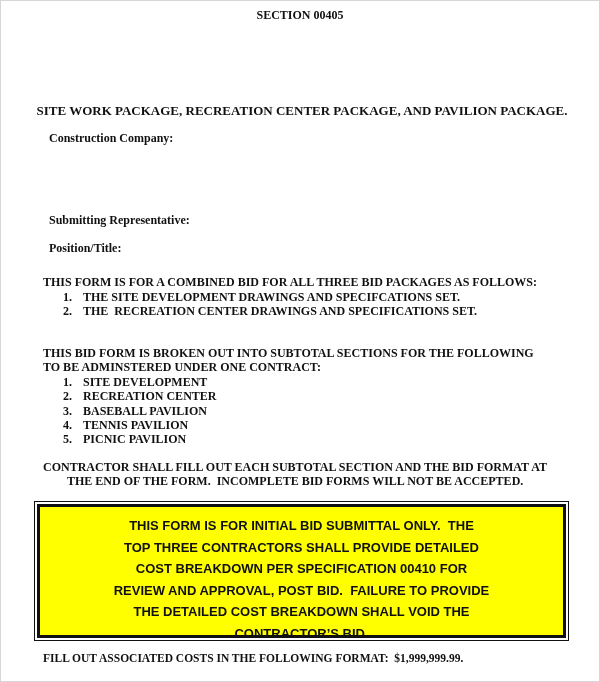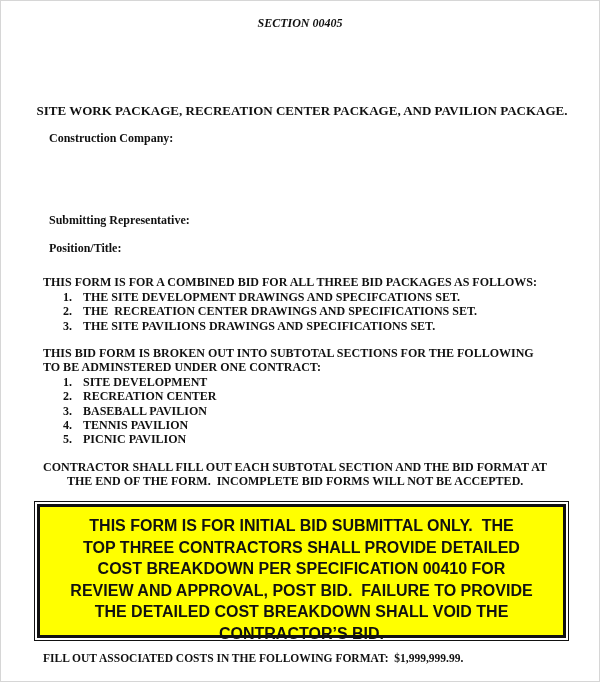--- a/index.html
+++ b/index.html
@@ -60,48 +60,47 @@
     }
     .notice-inner {
       width: 100%;
       height: 100%;
       box-sizing: border-box;
       border: 3px solid #111111;
       background: #ffff00;
       text-align: center;
       font-family: "Liberation Sans", "DejaVu Sans", sans-serif;
       font-weight: bold;
-      font-size: 16px;
+      font-size: 13px;
       line-height: 21.5px;
       padding-top: 8px;
       color: #111111;
     }
     .notice-inner div { white-space: pre; }
   </style>
 </head>
 <body>
 
 <div class="page">
 
-  <div class="abs center t12" style="top:15px;font-style:italic;">SECTION 00405</div>
+  <div class="abs center t12" style="top:7px;">SECTION 00405</div>
 
 
   <div class="abs center t13" style="top:102px; left:2px;">SITE WORK PACKAGE, RECREATION CENTER PACKAGE, AND PAVILION PACKAGE.</div>
 
   <div class="abs t12" style="top:130px; left:48px;">Construction Company:</div>
 
   <div class="abs t12" style="top:212px; left:48px;">Submitting Representative:</div>
 
   <div class="abs t12" style="top:240px; left:48px;">Position/Title:</div>
 
   <div class="para" style="top:274px;">THIS FORM IS FOR A COMBINED BID FOR ALL THREE BID PACKAGES AS FOLLOWS:</div>
   <ol class="list" style="top:289px;">
     <li><span class="num">1.</span><span>THE SITE DEVELOPMENT DRAWINGS AND SPECIFCATIONS SET.</span></li>
     <li><span class="num">2.</span><span>THE  RECREATION CENTER DRAWINGS AND SPECIFICATIONS SET.</span></li>
-    <li><span class="num">3.</span><span>THE SITE PAVILIONS DRAWINGS AND SPECIFICATIONS SET.</span></li>
   </ol>
 
   <div class="para" style="top:345px;">THIS BID FORM IS BROKEN OUT INTO SUBTOTAL SECTIONS FOR THE FOLLOWING</div>
   <div class="para" style="top:359px;">TO BE ADMINSTERED UNDER ONE CONTRACT:</div>
   <ol class="list" style="top:374px;">
     <li><span class="num">1.</span><span>SITE DEVELOPMENT</span></li>
     <li><span class="num">2.</span><span>RECREATION CENTER</span></li>
     <li><span class="num">3.</span><span>BASEBALL PAVILION</span></li>
     <li><span class="num">4.</span><span>TENNIS PAVILION</span></li>
     <li><span class="num">5.</span><span>PICNIC PAVILION</span></li>

